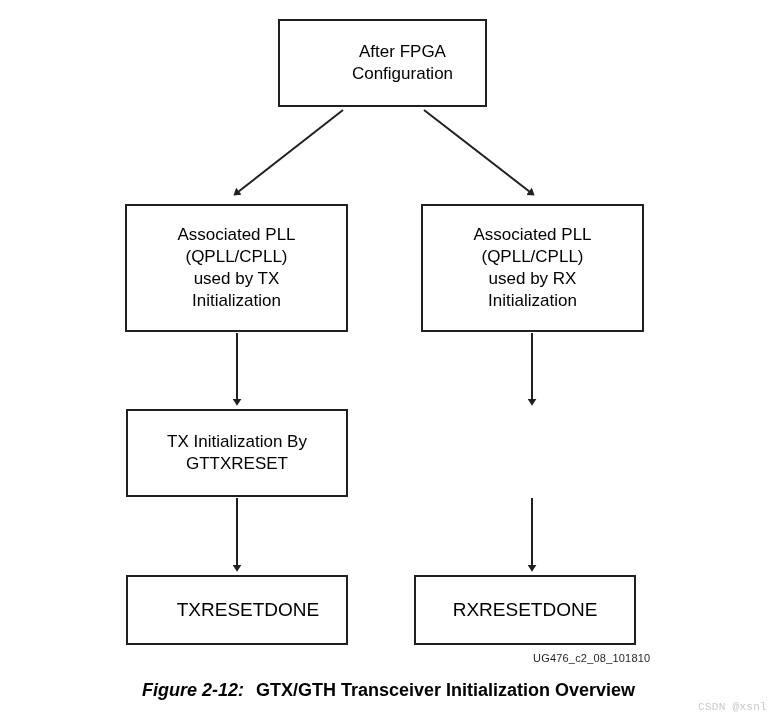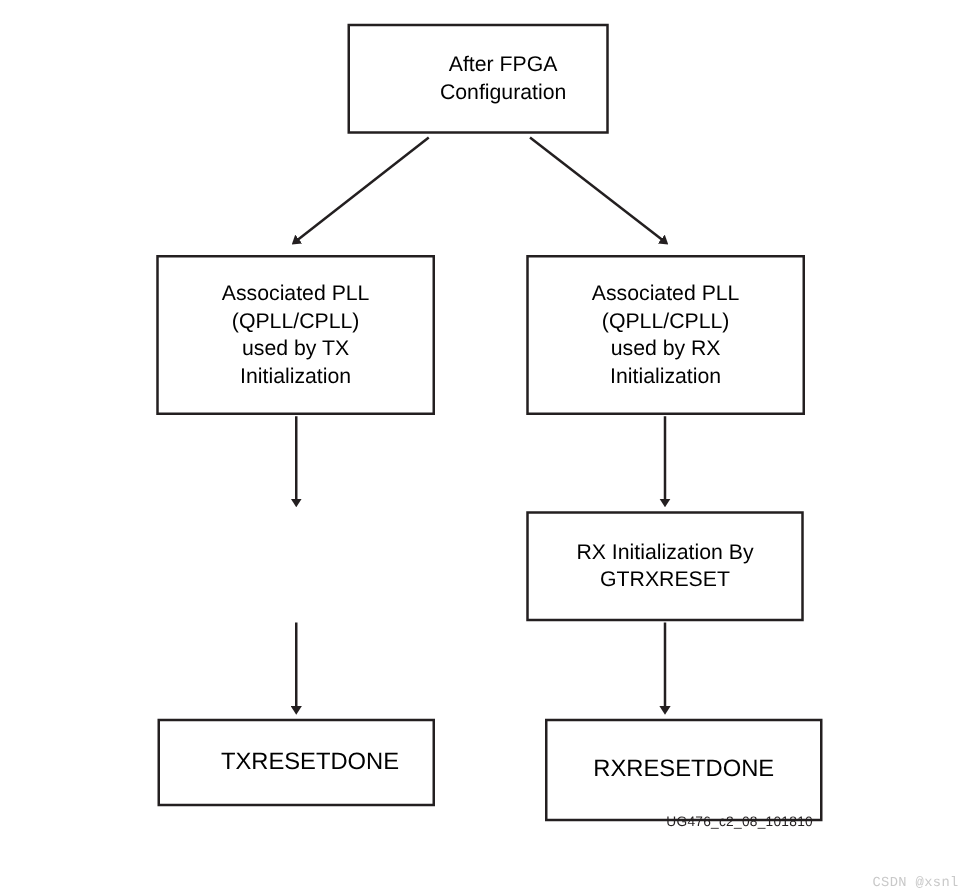--- a/index.html
+++ b/index.html
@@ -87,24 +87,24 @@
   #node-txresetdone {
     left: 126px;
     top: 575px;
     width: 222px;
     height: 70px;
     font-size: 19px;
     padding-left: 22px;
   }
 
   #node-rxresetdone {
-    left: 436px;
+    left: 414px;
     top: 575px;
     width: 222px;
-    height: 82px;
+    height: 70px;
     font-size: 19px;
   }
 
   #figure-id {
     position: absolute;
     left: 533px;
     top: 652px;
     font-size: 11px;
     letter-spacing: 0.2px;
     color: #231f20;
@@ -169,26 +169,29 @@
   <div class="node-box" id="node-pll-tx">Associated PLL
 (QPLL/CPLL)
 used by TX
 Initialization</div>
 
   <div class="node-box" id="node-pll-rx">Associated PLL
 (QPLL/CPLL)
 used by RX
 Initialization</div>
 
+  <div class="node-box" id="node-tx-init">TX Initialization By
+GTTXRESET</div>
 
-  <div class="node-box" id="node-rx-init">RX Initialization By
-GTRXRESET</div>
 
   <div class="node-box" id="node-txresetdone">TXRESETDONE</div>
 
   <div class="node-box" id="node-rxresetdone">RXRESETDONE</div>
 
   <div id="figure-id">UG476_c2_08_101810</div>
 
+  <div id="figure-caption">
+    <span class="caption-number">Figure 2-12:</span><span class="caption-title">GTX/GTH Transceiver Initialization Overview</span>
+  </div>
 
   <div id="watermark">CSDN @xsnl</div>
 
 </div>
 
 </body></html>

